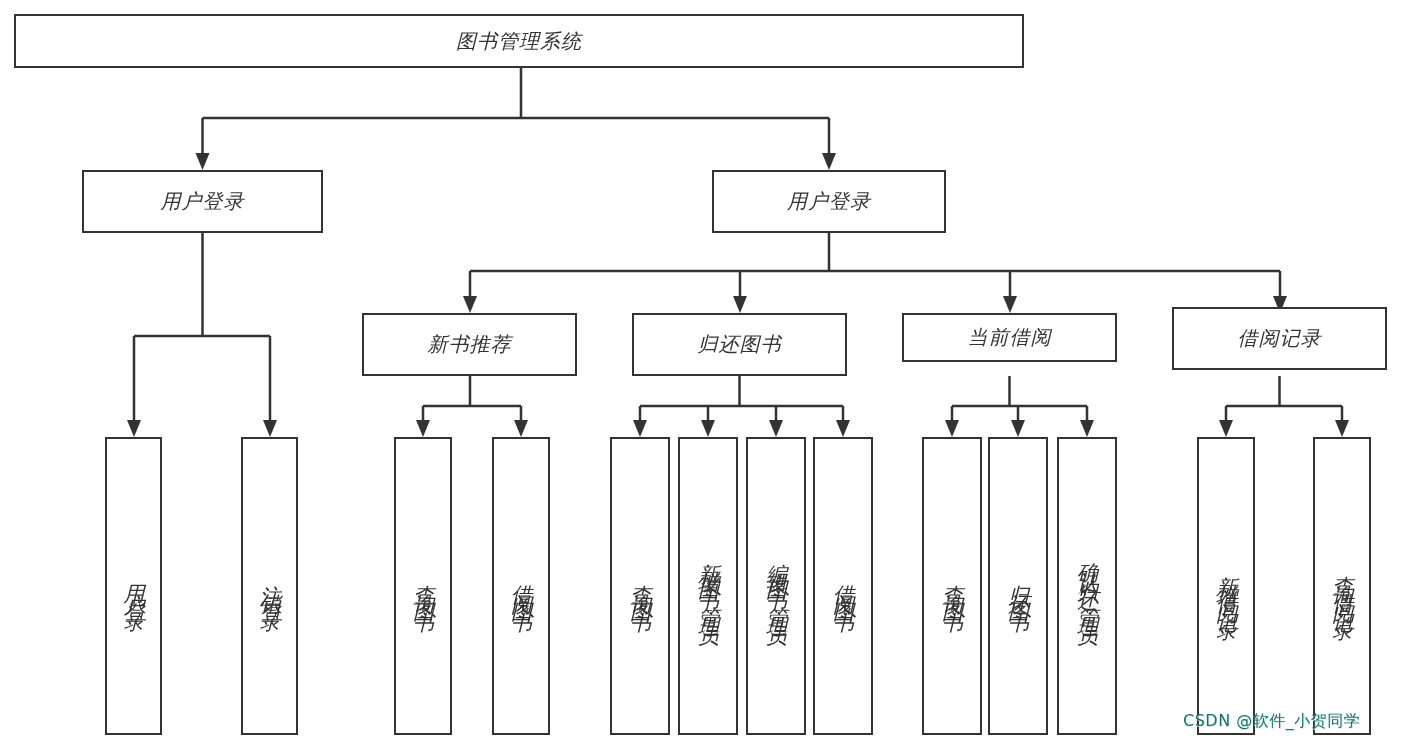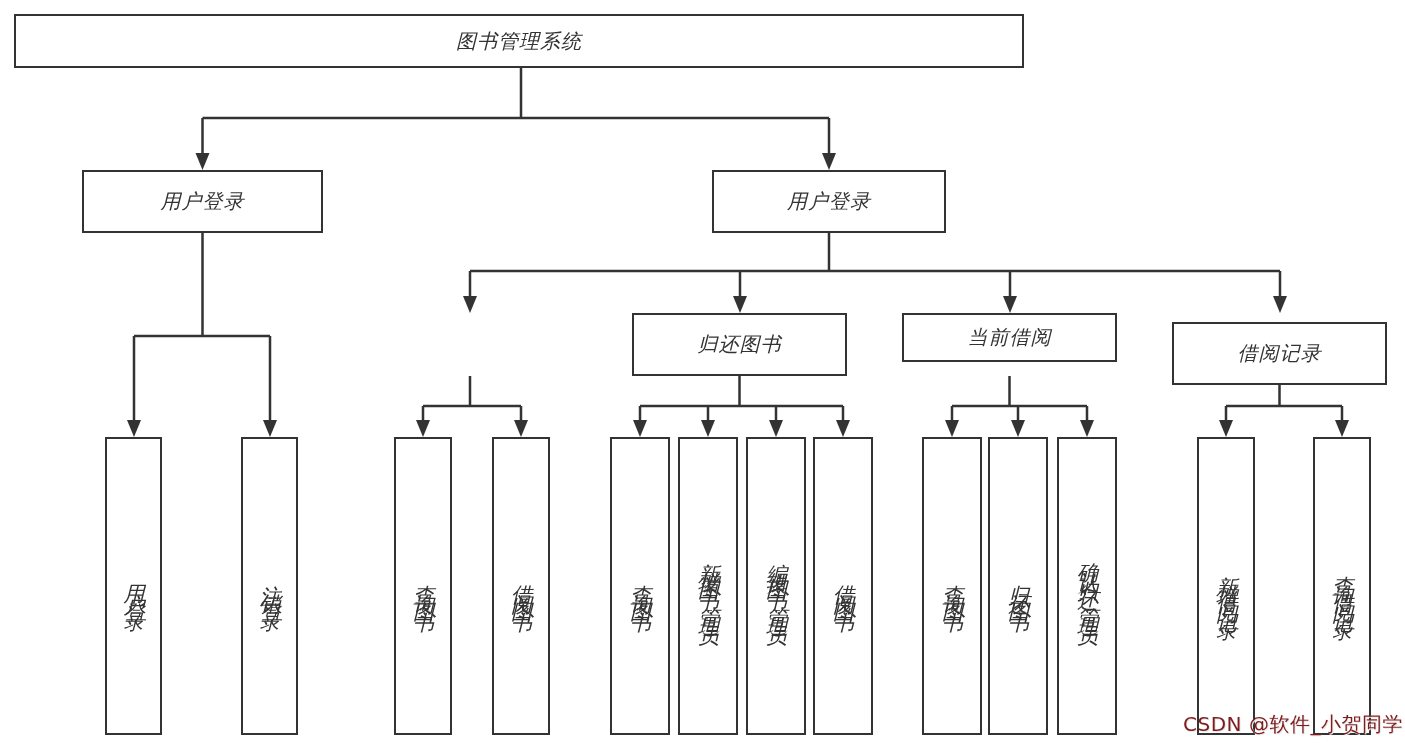--- a/index.html
+++ b/index.html
@@ -14,21 +14,21 @@
     z-index:2;color:#333333;font-style:italic;
   }
   .hnode{font-size:20px;letter-spacing:1px;}
   .vnode{z-index:2;}
   .vnode .vtext{
     writing-mode:vertical-rl;text-orientation:mixed;
     font-size:21px;letter-spacing:9px;line-height:1;color:#333333;
   }
   .watermark{
     position:absolute;left:1183px;top:711px;z-index:3;
-    font-size:20px;letter-spacing:0.5px;color:#7f1d1d;
+    font-size:16px;letter-spacing:0.5px;color:#0f766e;
     text-shadow:1px 1px 0 #e8e8e8;white-space:nowrap;
   }
 </style>
 </head>
 <body>
 
 <div class="canvas">
 
   <svg class="wires" width="1405" height="747" viewBox="0 0 1405 747" aria-hidden="true">
     <path fill="none" stroke="#333333" stroke-width="2.5" d="M521 68 V118
@@ -79,27 +79,30 @@
     <span>图书管理系统</span>
   </div>
 
   <div class="node hnode" style="left:82px;top:170px;width:241px;height:63px">
     <span>用户登录</span>
   </div>
   <div class="node hnode" style="left:712px;top:170px;width:234px;height:63px">
     <span>用户登录</span>
   </div>
 
+  <div class="node hnode" style="left:362px;top:313px;width:215px;height:63px">
+    <span>新书推荐</span>
+  </div>
   <div class="node hnode" style="left:632px;top:313px;width:215px;height:63px">
     <span>归还图书</span>
   </div>
   <div class="node hnode" style="left:902px;top:313px;width:215px;height:49px">
     <span>当前借阅</span>
   </div>
-  <div class="node hnode" style="left:1172px;top:322px;width:215px;height:63px">
+  <div class="node hnode" style="left:1172px;top:307px;width:215px;height:63px">
     <span>借阅记录</span>
   </div>
 
   <div class="node vnode" style="left:105px;top:437px;width:57px;height:298px">
     <span class="vtext">用户登录</span>
   </div>
   <div class="node vnode" style="left:241px;top:437px;width:57px;height:298px">
     <span class="vtext">注销登录</span>
   </div>
 

